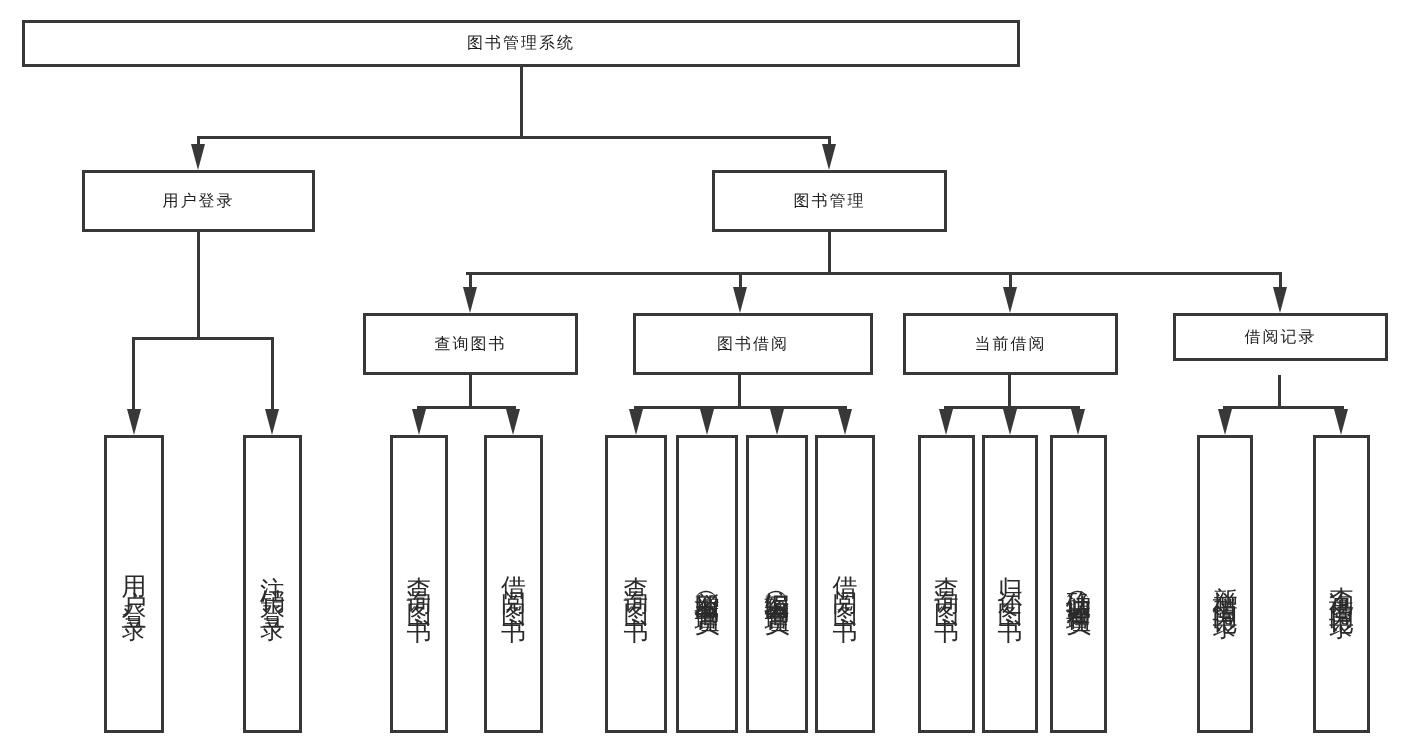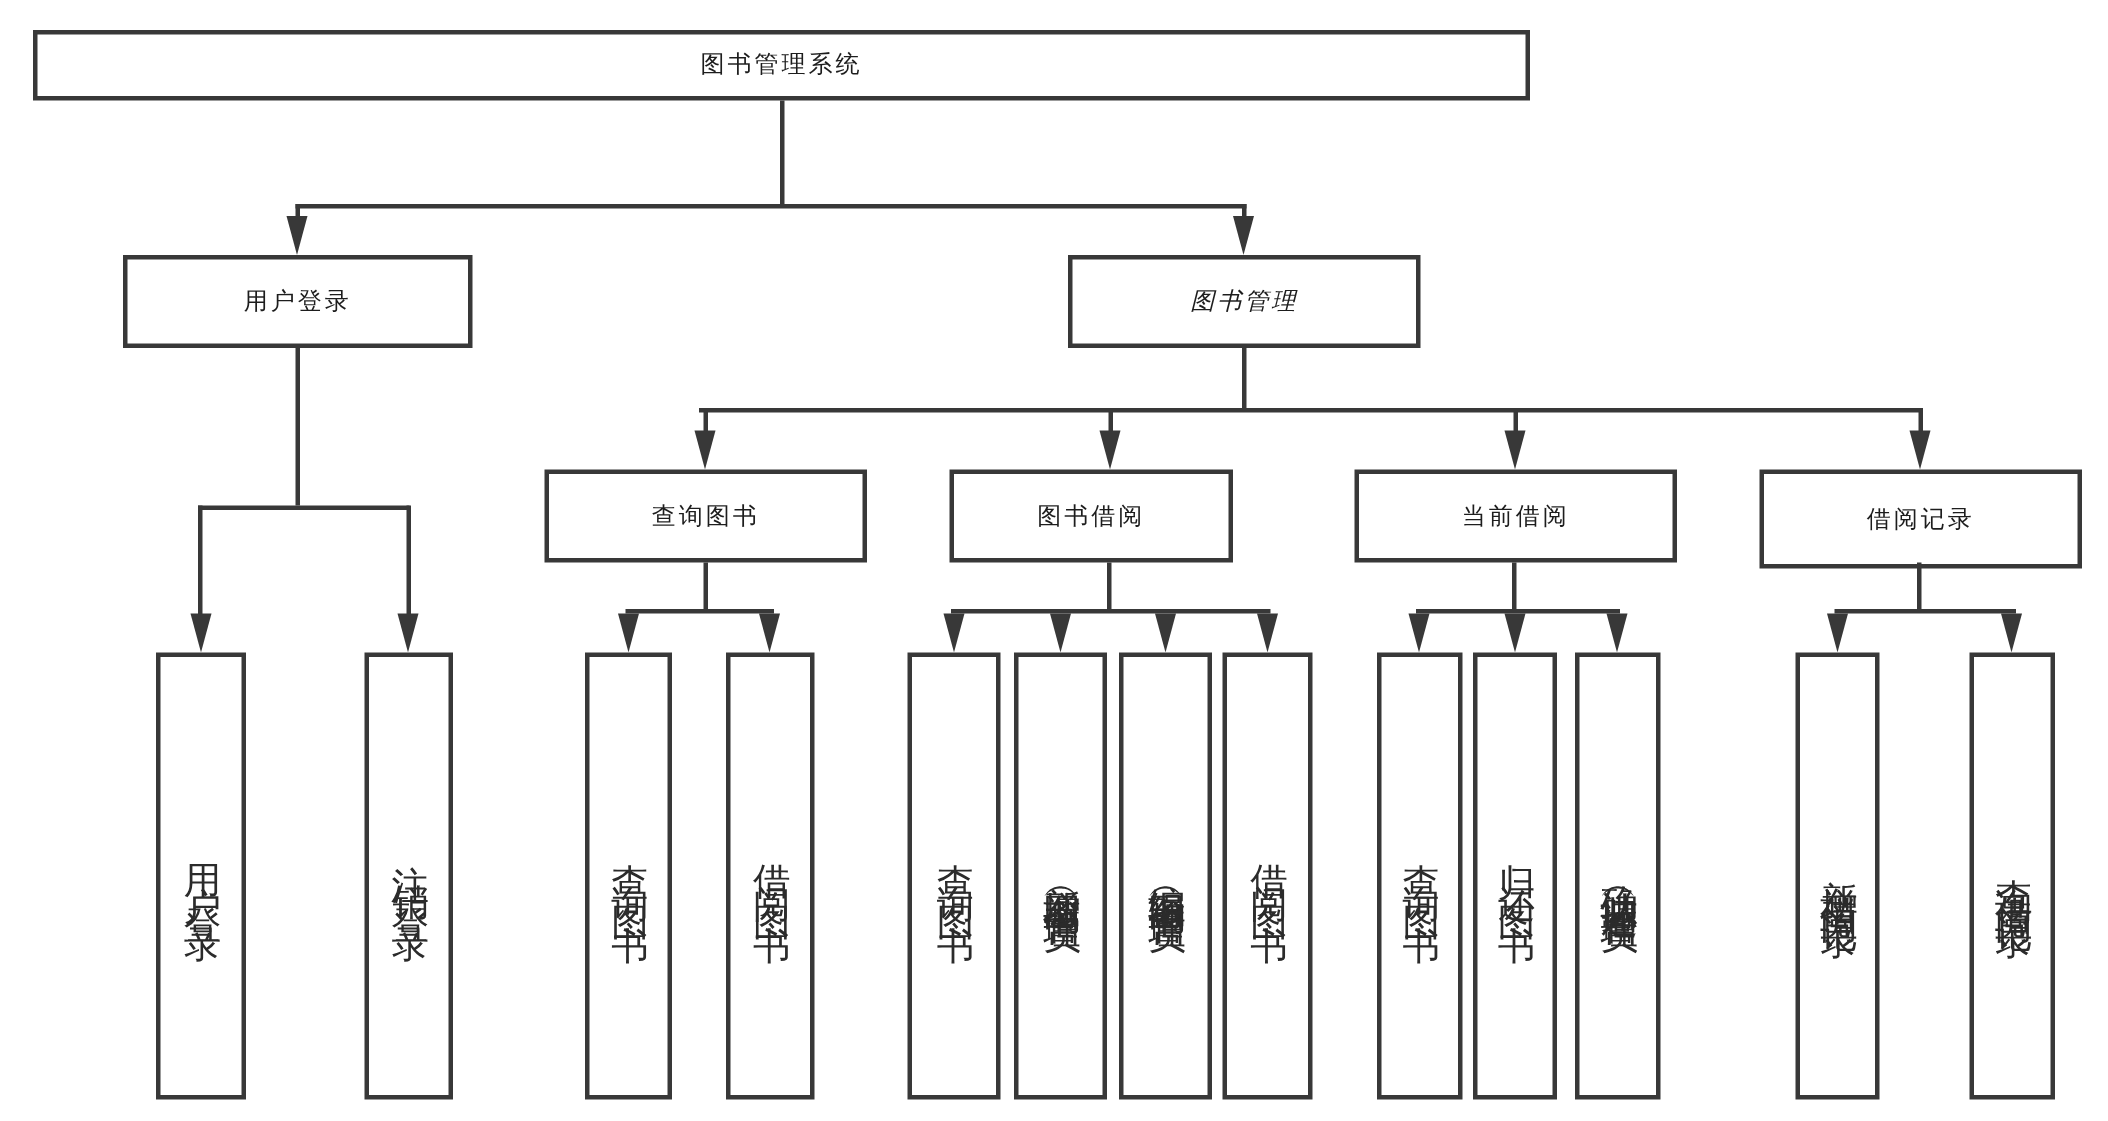--- a/index.html
+++ b/index.html
@@ -70,21 +70,21 @@
   <div class="vline" style="left:520px; top:67px; width:3px; height:69px;"></div>
   <div class="hline" style="left:197px; top:136px; width:634px; height:3px;"></div>
   <div class="vline" style="left:197px; top:136px; width:3px; height:14px;"></div>
   <div class="vline" style="left:828px; top:136px; width:3px; height:14px;"></div>
   <div class="arrow" style="left:191px; top:144px;"></div>
   <div class="arrow" style="left:822px; top:144px;"></div>
 
   <div class="box" style="left:82px; top:170px; width:233px; height:62px;">
     <span>用户登录</span>
   </div>
-  <div class="box" style="left:712px; top:170px; width:235px; height:62px;font-style:italic;">
+  <div class="box" style="left:712px; top:170px; width:235px; height:62px;">
     <span>图书管理</span>
   </div>
 
   <div class="vline" style="left:197px; top:232px; width:3px; height:105px;"></div>
   <div class="hline" style="left:132px; top:337px; width:141px; height:3px;"></div>
   <div class="vline" style="left:132px; top:337px; width:3px; height:75px;"></div>
   <div class="vline" style="left:271px; top:337px; width:3px; height:75px;"></div>
   <div class="arrow" style="left:127px; top:409px;"></div>
   <div class="arrow" style="left:265px; top:409px;"></div>
 
@@ -95,27 +95,27 @@
   <div class="vline" style="left:1009px; top:272px; width:3px; height:18px;"></div>
   <div class="vline" style="left:1279px; top:272px; width:3px; height:18px;"></div>
   <div class="arrow" style="left:463px; top:287px;"></div>
   <div class="arrow" style="left:733px; top:287px;"></div>
   <div class="arrow" style="left:1003px; top:287px;"></div>
   <div class="arrow" style="left:1273px; top:287px;"></div>
 
   <div class="box" style="left:363px; top:313px; width:215px; height:62px;">
     <span>查询图书</span>
   </div>
-  <div class="box" style="left:633px; top:313px; width:189px; height:62px;">
+  <div class="box" style="left:633px; top:313px; width:240px; height:62px;">
     <span>图书借阅</span>
   </div>
   <div class="box" style="left:903px; top:313px; width:215px; height:62px;font-family:Liberation Mono, monospace;">
     <span>当前借阅</span>
   </div>
-  <div class="box" style="left:1173px; top:313px; width:215px; height:66px;">
+  <div class="box" style="left:1173px; top:313px; width:215px; height:48px;">
     <span>借阅记录</span>
   </div>
 
   <div class="vline" style="left:469px; top:375px; width:3px; height:32px;"></div>
   <div class="hline" style="left:417px; top:406px; width:99px; height:3px;"></div>
   <div class="arrow" style="left:412px; top:409px;"></div>
   <div class="arrow" style="left:506px; top:409px;"></div>
 
   <div class="vline" style="left:738px; top:375px; width:3px; height:32px;"></div>
   <div class="hline" style="left:634px; top:406px; width:213px; height:3px;"></div>

